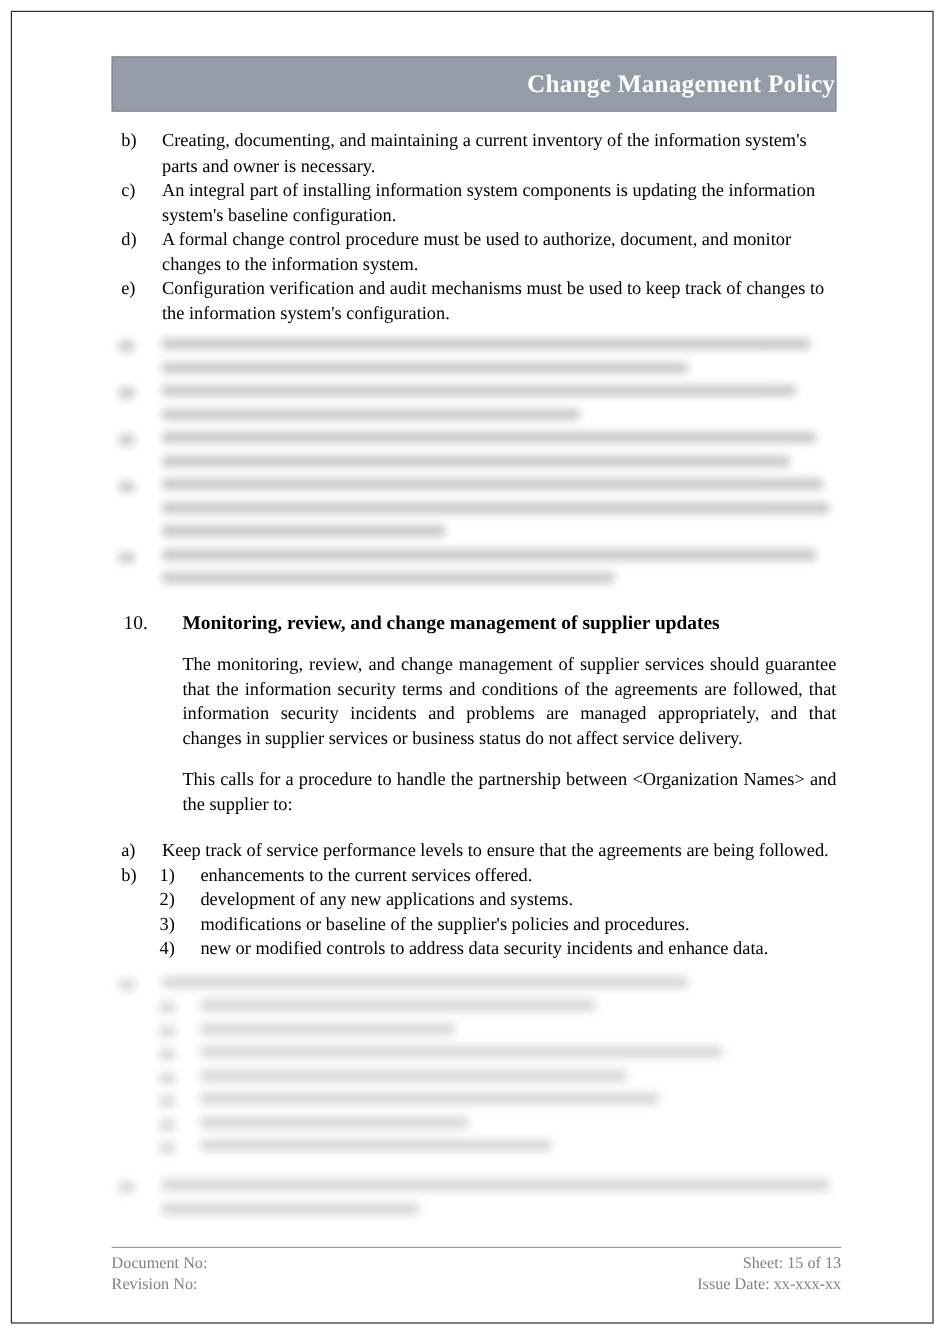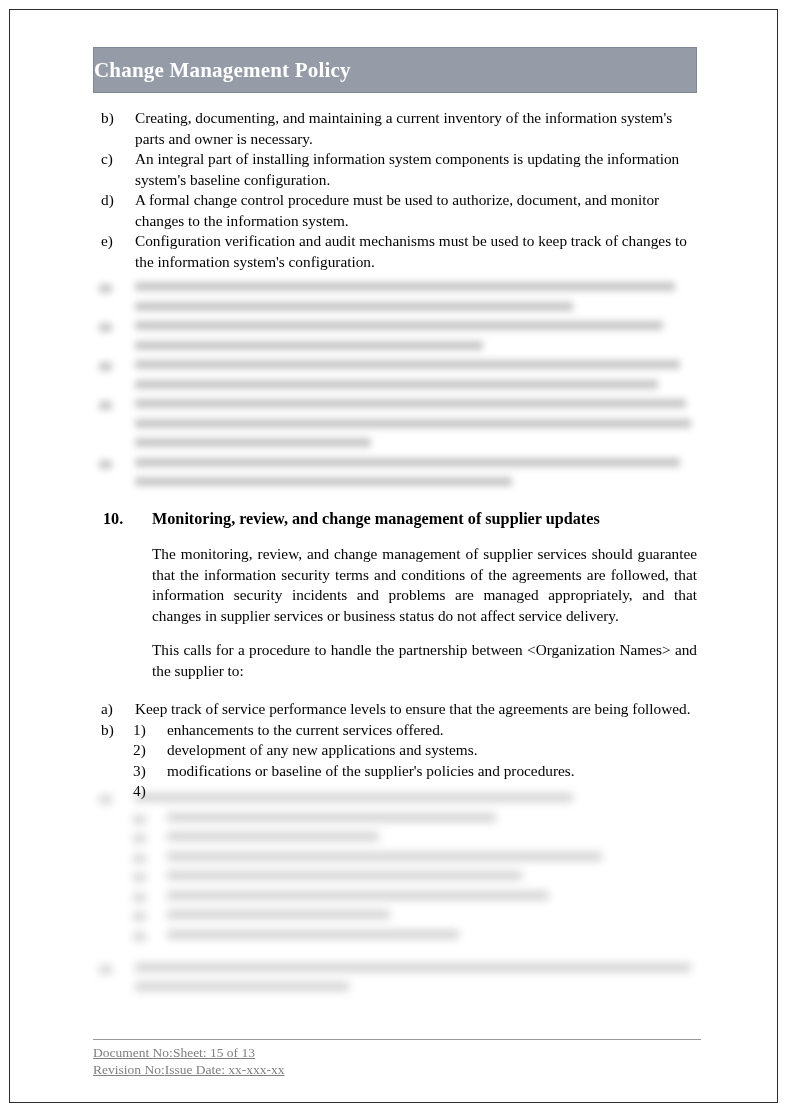--- a/index.html
+++ b/index.html
@@ -40,21 +40,21 @@
     position: absolute;
     left: 83px;
     top: 37px;
     width: 604px;
     height: 46px;
     background: #959ca8;
     border: 1px solid #7f8793;
     box-sizing: border-box;
     display: flex;
     align-items: center;
-    justify-content: flex-start;
+    justify-content: flex-end;
   }
   .title-banner .title-text {
     color: #ffffff;
     font-size: 21px;
     font-weight: bold;
     letter-spacing: 0.2px;
     line-height: 1;
   }
 
   
@@ -138,21 +138,21 @@
     padding-left: 59px;
     font-size: 16.2px;
     font-weight: bold;
     line-height: 22px;
     margin-top: 22px;
   }
   .section-heading .sec-num {
     position: absolute;
     left: 10px;
     top: 0;
-    font-weight: bold;
+    font-weight: normal;
   }
 
   .body-para {
     margin-left: 59px;
     font-size: 15.3px;
     line-height: 20.5px;
     text-align: justify;
     margin-top: 14px;
   }
 
@@ -184,22 +184,22 @@
     font-size: 13.5px;
     line-height: 17px;
   }
   .footer .rule {
     border-top: 1px solid #9a9a9a;
     height: 0;
     margin-bottom: 4px;
   }
   .footer .frow {
     display: flex;
+    justify-content: space-between;
     align-items: baseline;
-    text-decoration: underline;
   }
   .footer .fleft { text-align: left; }
   .footer .fright { text-align: right; }
 </style>
 </head>
 <body>
 
 <div id="page">
   <div id="page-inner">
 
@@ -284,20 +284,21 @@
         <li>
           <span class="marker">2)</span>
           <span>development of any new applications and systems.</span>
         </li>
         <li>
           <span class="marker">3)</span>
           <span>modifications or baseline of the supplier's policies and procedures.</span>
         </li>
         <li>
           <span class="marker">4)</span>
+          <span>new or modified controls to address data security incidents and enhance data.</span>
         </li>
       </ul>
 
       <div class="blur-block strong" style="margin-top:12px;">
         <div class="blur-row">
           <span class="bmark"></span>
           <div class="blur-line" style="width:78%;"></div>
         </div>
         <div class="blur-row sub">
           <span class="bmark"></span>

